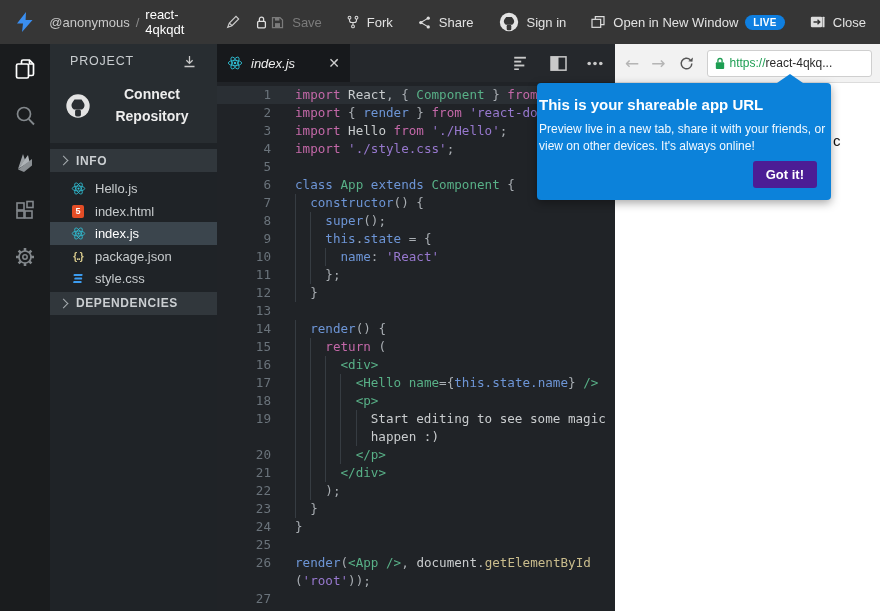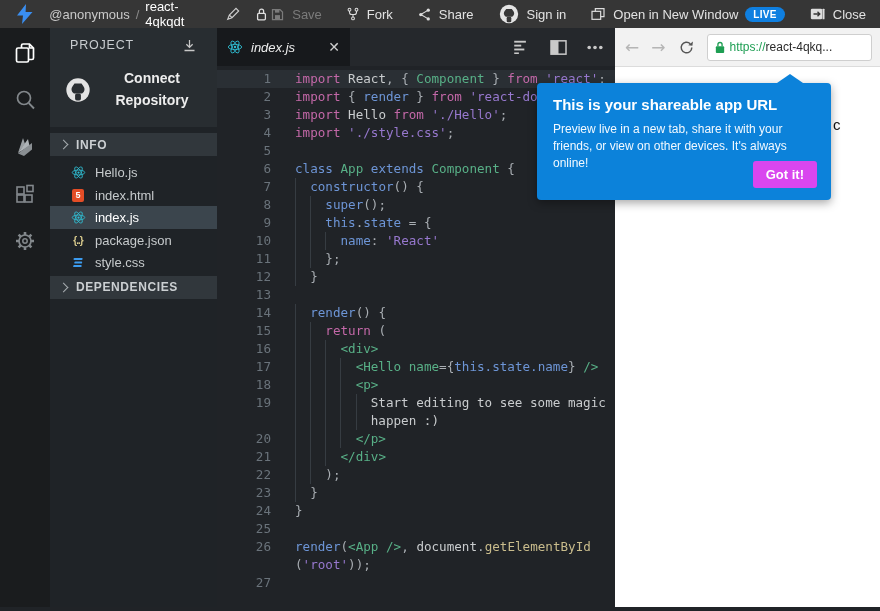--- a/index.html
+++ b/index.html
@@ -1,21 +1,21 @@
 <!DOCTYPE html>
 <html><head>
 <meta charset="utf-8">
 <style>
   html,body{margin:0;padding:0;}
   body{width:880px;height:611px;position:relative;overflow:hidden;background:#202327;
        font-family:"Liberation Sans",sans-serif;-webkit-font-smoothing:antialiased;}
   svg{display:block;}
 
   
-  .topbar{height:28px;background:#363636;display:flex;align-items:center;color:#E2E2E2;font-size:13px;}
+  .topbar{height:44px;background:#363636;display:flex;align-items:center;color:#E2E2E2;font-size:13px;}
   .logo-box{width:50px;display:flex;justify-content:center;align-items:center;}
   .crumb{display:flex;align-items:center;gap:6px;}
   .crumb .user{color:#C9C9C9;}
   .crumb .sep{color:#8A8A8A;}
   .crumb .proj{color:#FFFFFF;}
   .crumb-icons{display:flex;align-items:center;gap:12px;margin-left:10px;}
   .tb-right{margin-left:auto;display:flex;align-items:center;gap:24px;padding-right:14px;}
   .tb-item{display:flex;align-items:center;gap:7px;cursor:pointer;white-space:nowrap;}
   .tb-item.disabled{color:#7B7B7B;}
   .live-pill{background:#0F7FE0;color:#fff;font-size:10px;font-weight:bold;border-radius:9px;
@@ -76,27 +76,27 @@
   .nav-arrow{font-size:17px;color:#B5B5B5;line-height:1;cursor:pointer;font-family:"DejaVu Sans",sans-serif;}
   .urlbox{flex:1;height:25px;background:#fff;border:1px solid #CFCFCF;border-radius:3px;display:flex;
           align-items:center;gap:5px;padding:0 7px;overflow:hidden;cursor:text;}
   .url-text{font-size:12px;white-space:nowrap;}
   .url-proto{color:#1E9E53;}
   .url-host{color:#2B2B2B;}
   .peek{position:absolute;left:218px;top:88px;color:#111;font-size:15px;}
 
   
   .popup{position:absolute;left:537px;top:83px;width:294px;height:117px;background:#0C82DA;border-radius:4px;
-         box-shadow:0 3px 10px rgba(0,0,0,.35);color:#fff;padding:13px 16px;box-sizing:border-box;z-index:50;}
+         box-shadow:0 3px 10px rgba(0,0,0,.35);color:#fff;padding:13px 2px;box-sizing:border-box;z-index:50;}
   .popup-arrow{position:absolute;top:-9px;left:240px;width:0;height:0;
                border-left:13px solid transparent;border-right:13px solid transparent;
                border-bottom:9px solid #0C82DA;}
   .popup-title{font-size:15px;font-weight:bold;margin:0 0 8px 0;}
   .popup-body{font-size:12px;line-height:1.42;color:#F2F9FF;margin:0;}
-  .popup-btn{position:absolute;right:14px;bottom:12px;background:#d946ef;border:none;border-radius:3px;
+  .popup-btn{position:absolute;right:14px;bottom:12px;background:#4c1d95;border:none;border-radius:3px;
              color:#fff;font-weight:bold;font-size:13px;padding:6px 13px;cursor:pointer;
              font-family:"Liberation Sans",sans-serif;}
 </style>
 </head>
 <body>
 
 <div class="topbar">
   <div class="logo-box">
     <svg width="16" height="20" viewBox="0 0 16 20">
       <polygon points="9,0 0,11.5 6,11.5 5,20 15.5,8 8.6,8" fill="#3A8EF0"></polygon>

